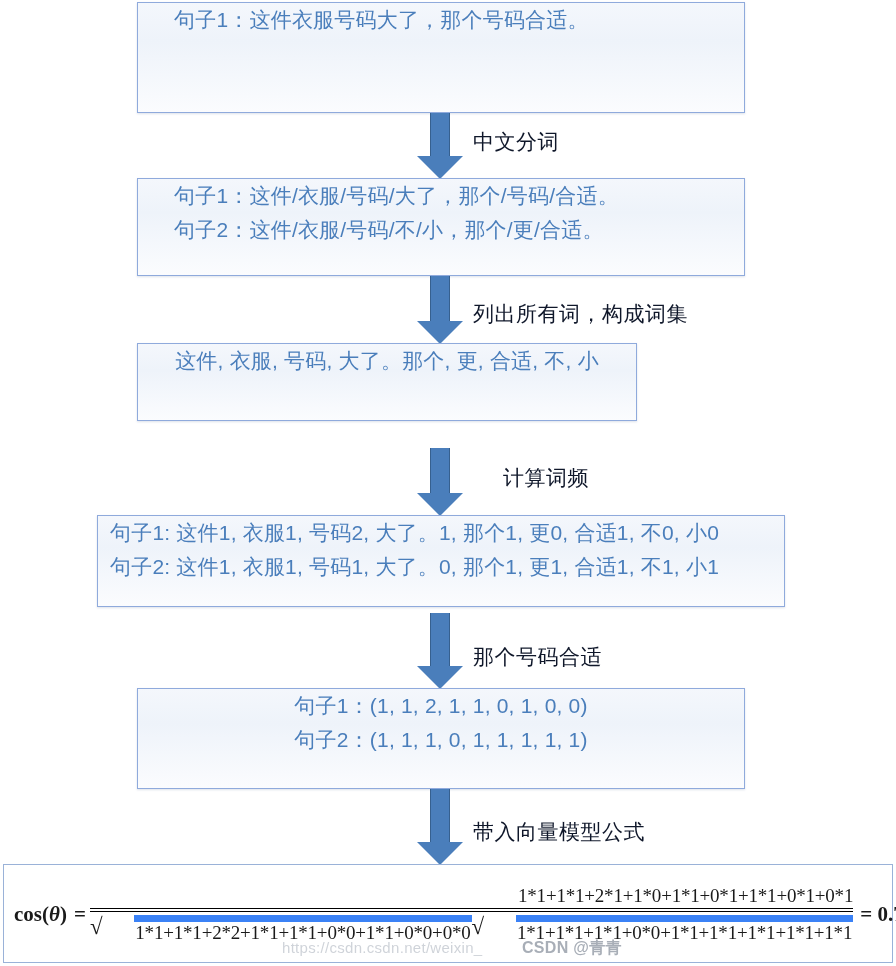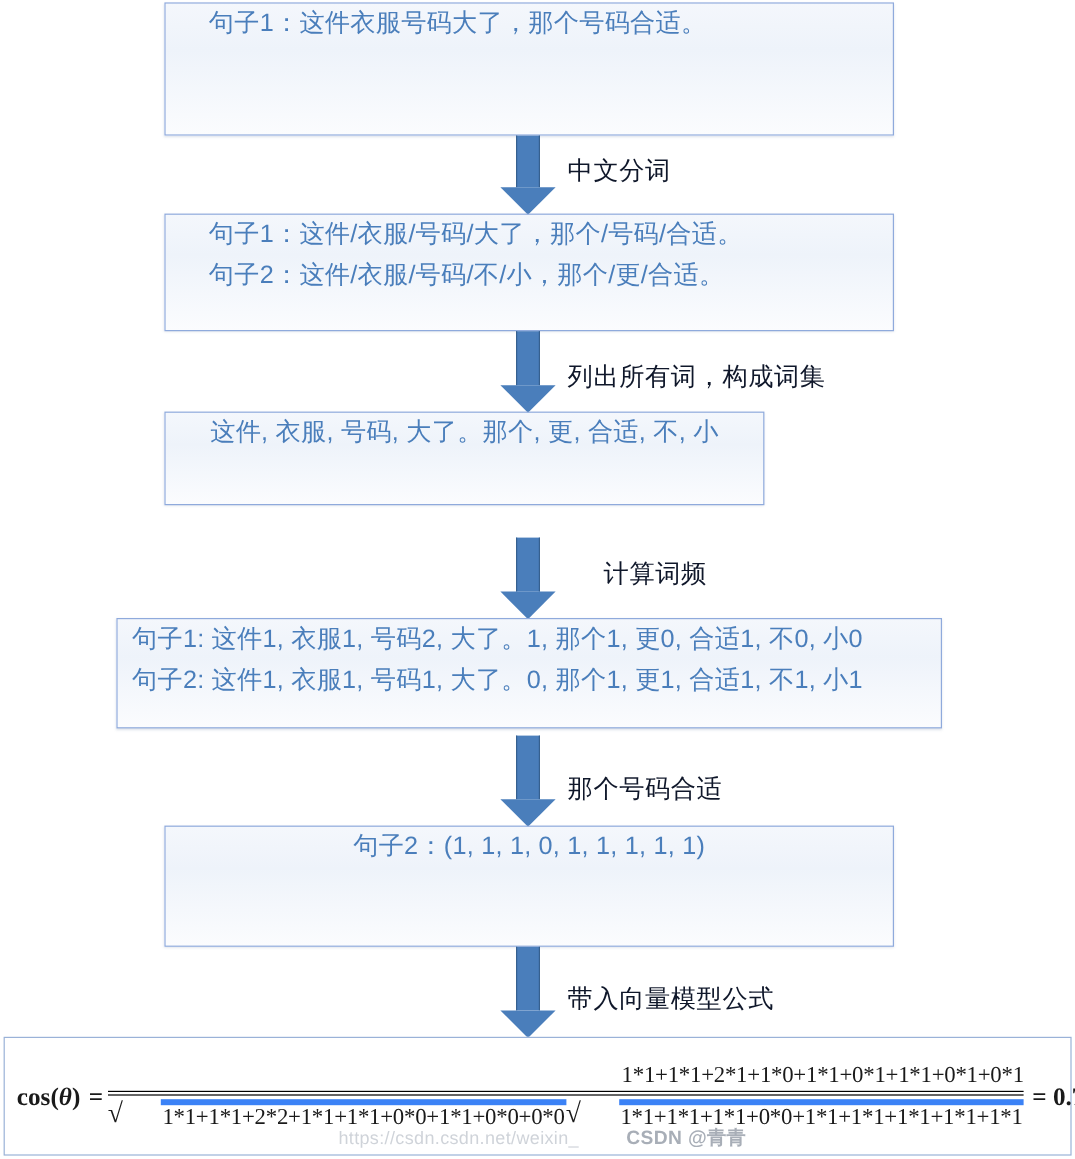--- a/index.html
+++ b/index.html
@@ -172,21 +172,21 @@
     display: inline-flex;
     align-items: stretch;
     white-space: nowrap;
   }
   .sqrt .radical {
     font-size: 23px;
     line-height: 1;
     margin-right: -1px;
   }
   .sqrt .radicand {
-    border-top: 5px solid #3b82f6;
+    border-top: 7px solid #3b82f6;
     padding: 1px 1px 0 1px;
     margin-left: 33px;
   }
   .result {
     font-size: 21px;
     font-weight: bold;
     white-space: nowrap;
     padding-left: 7px;
   }
 
@@ -258,20 +258,21 @@
   </div>
 
   <div class="arrow" id="arrow-4">
     <div class="shaft"></div>
     <div class="head"></div>
   </div>
   <div class="step-label" id="label-4">那个号码合适</div>
 
   <div class="box" id="box-vectors">
     <div class="box-inner">
+      <div class="line center">句子1：(1, 1, 2, 1, 1, 0, 1, 0, 0)</div>
       <div class="line center">句子2：(1, 1, 1, 0, 1, 1, 1, 1, 1)</div>
     </div>
   </div>
 
   <div class="arrow" id="arrow-5">
     <div class="shaft"></div>
     <div class="head"></div>
   </div>
   <div class="step-label" id="label-5">带入向量模型公式</div>
 

